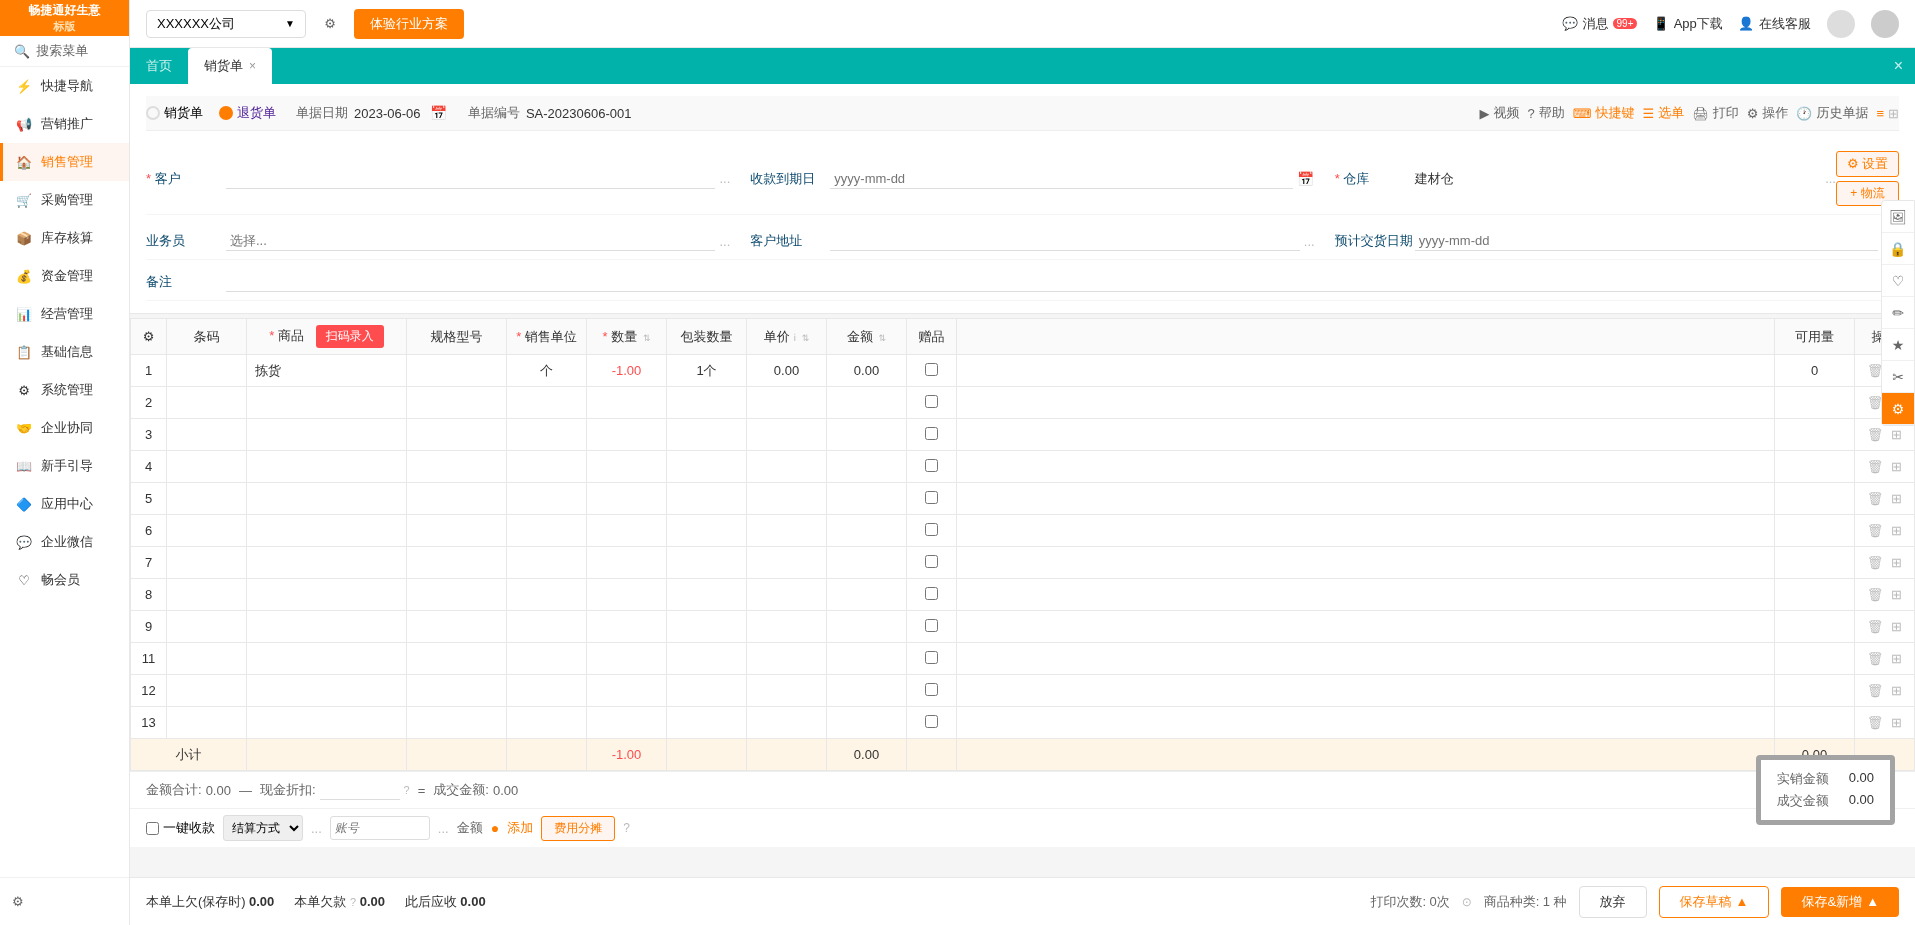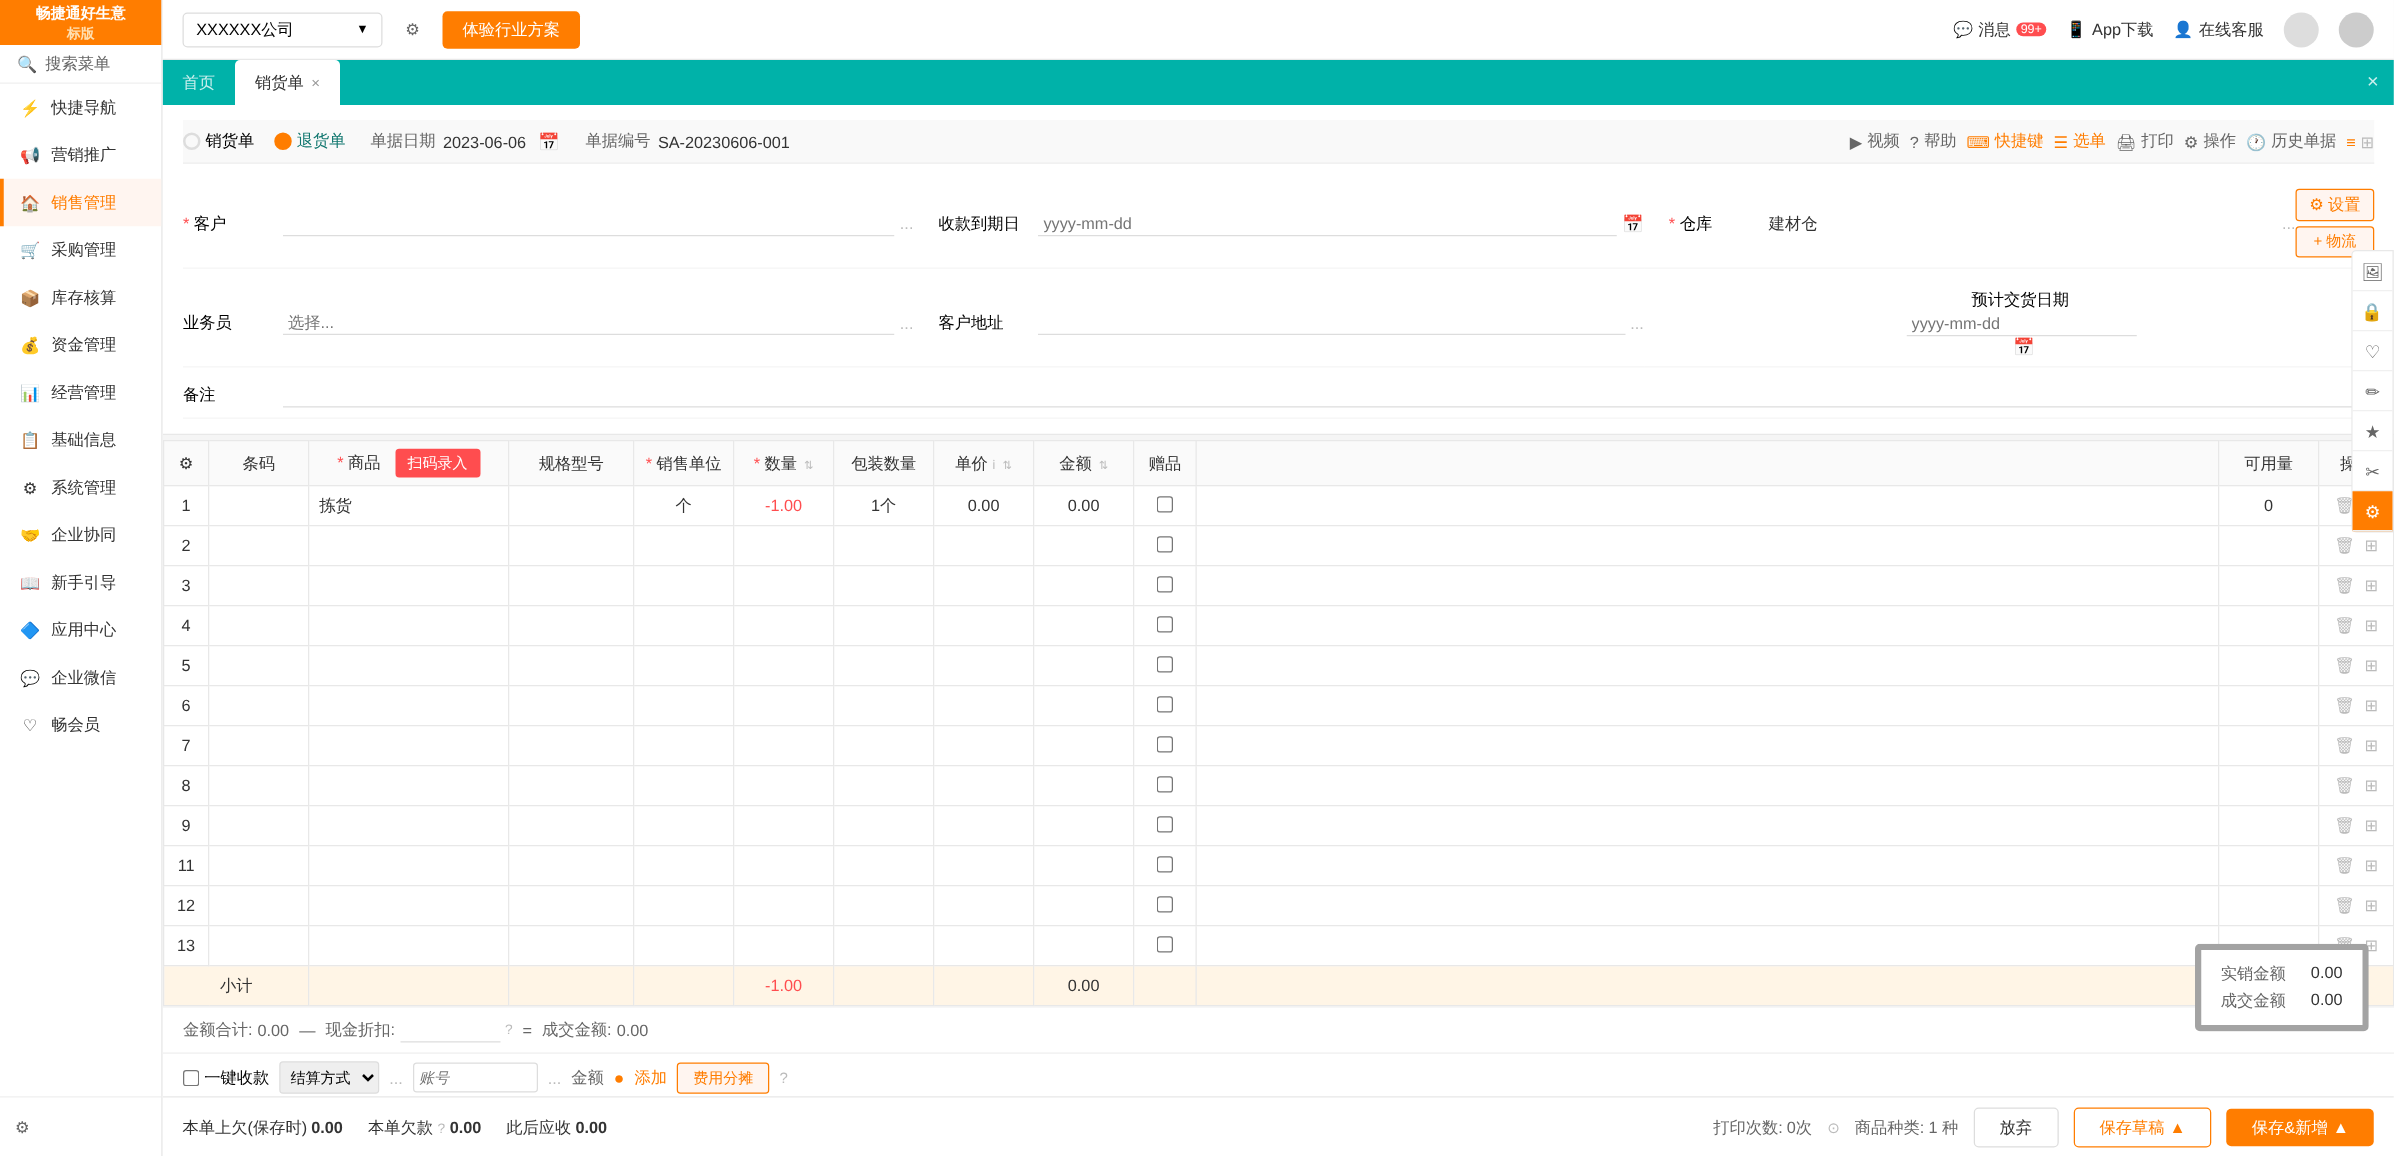--- a/index.html
+++ b/index.html
@@ -107,21 +107,21 @@
     .form-label { color: #666; }
     .form-value { color: #333; font-weight: 500; }
     .toolbar-actions {
       margin-left: auto; display: flex; align-items: center; gap: 8px;
     }
     .toolbar-btn {
       display: flex; align-items: center; gap: 4px; cursor: pointer; color: #666; font-size: 12px;
     }
     .toolbar-btn.highlighted { color: #ff7d00; }
     .form-row { display: flex; align-items: center; padding: 8px 0; border-bottom: 1px solid #f5f5f5; }
-    .field-label { width: 80px; color: #000000; flex-shrink: 0; }
+    .field-label { width: 80px; color: #0c4a6e; flex-shrink: 0; }
     .field-label.required::before { content: '* '; color: #ff4d4f; }
     .field-input {
       flex: 1; border: none; border-bottom: 1px solid #ddd; padding: 2px 4px;
       color: #ccc; outline: none; font-size: 13px;
     }
     .field-dots { color: #bbb; cursor: pointer; margin-left: 4px; }
     .field-calendar { color: #bbb; cursor: pointer; margin-left: 4px; font-size: 14px; }
     .action-btn-small {
       border: 1px solid #ff7d00; color: #ff7d00; background: #fff5f0;
       padding: 3px 10px; border-radius: 3px; cursor: pointer; font-size: 12px;
@@ -333,21 +333,21 @@
 
   <div class="form-container">
     <div class="form-header">
       <div class="radio-group">
         <div class="radio-item">
           <div class="radio-dot"></div>
           <span>销货单</span>
         </div>
         <div class="radio-item">
           <div class="radio-dot checked"></div>
-          <span style="color:#0f766e;">退货单</span>
+          <span style="color:#4c1d95;">退货单</span>
         </div>
       </div>
       <div class="form-field-inline">
         <span class="form-label">单据日期</span>
         <span class="form-value">2023-06-06</span>
         <span style="color:#bbb;font-size:14px;margin-left:4px;">📅</span>
       </div>
       <div class="form-field-inline" style="margin-left:20px;">
         <span class="form-label">单据编号</span>
         <span class="form-value">SA-20230606-001</span>
@@ -417,21 +417,21 @@
       <div class="form-row">
         <span class="field-label">业务员</span>
         <input class="field-input" type="text" placeholder="选择..." style="border-top: none; border-right: none; border-left: none; border-image: initial; border-bottom: 1px solid rgb(221, 221, 221); flex: 1 1 0%; padding: 2px 4px; outline: none; font-size: 13px; color: rgb(204, 204, 204);">
         <span class="field-dots">...</span>
       </div>
       <div class="form-row" style="padding-left:20px;">
         <span class="field-label">客户地址</span>
         <input class="field-input" type="text" style="border-top: none; border-right: none; border-left: none; border-image: initial; border-bottom: 1px solid rgb(221, 221, 221); flex: 1 1 0%; padding: 2px 4px; outline: none; font-size: 13px;">
         <span class="field-dots">...</span>
       </div>
-      <div class="form-row" style="padding-left:20px;flex-direction:column;">
+      <div class="form-row" style="padding-left:20px;">
         <span class="field-label">预计交货日期</span>
         <input class="field-input" type="text" placeholder="yyyy-mm-dd" style="border-top: none; border-right: none; border-left: none; border-image: initial; border-bottom: 1px solid rgb(221, 221, 221); flex: 1 1 0%; padding: 2px 4px; outline: none; font-size: 13px; color: rgb(204, 204, 204);">
         <span class="field-calendar">📅</span>
       </div>
     </div>
 
     <div class="form-row">
       <span class="field-label">备注</span>
       <input class="field-input" type="text" style="border-top: none; border-right: none; border-left: none; border-image: initial; border-bottom: 1px solid rgb(221, 221, 221); width: 60%; padding: 2px 4px; outline: none; font-size: 13px;">
     </div>

